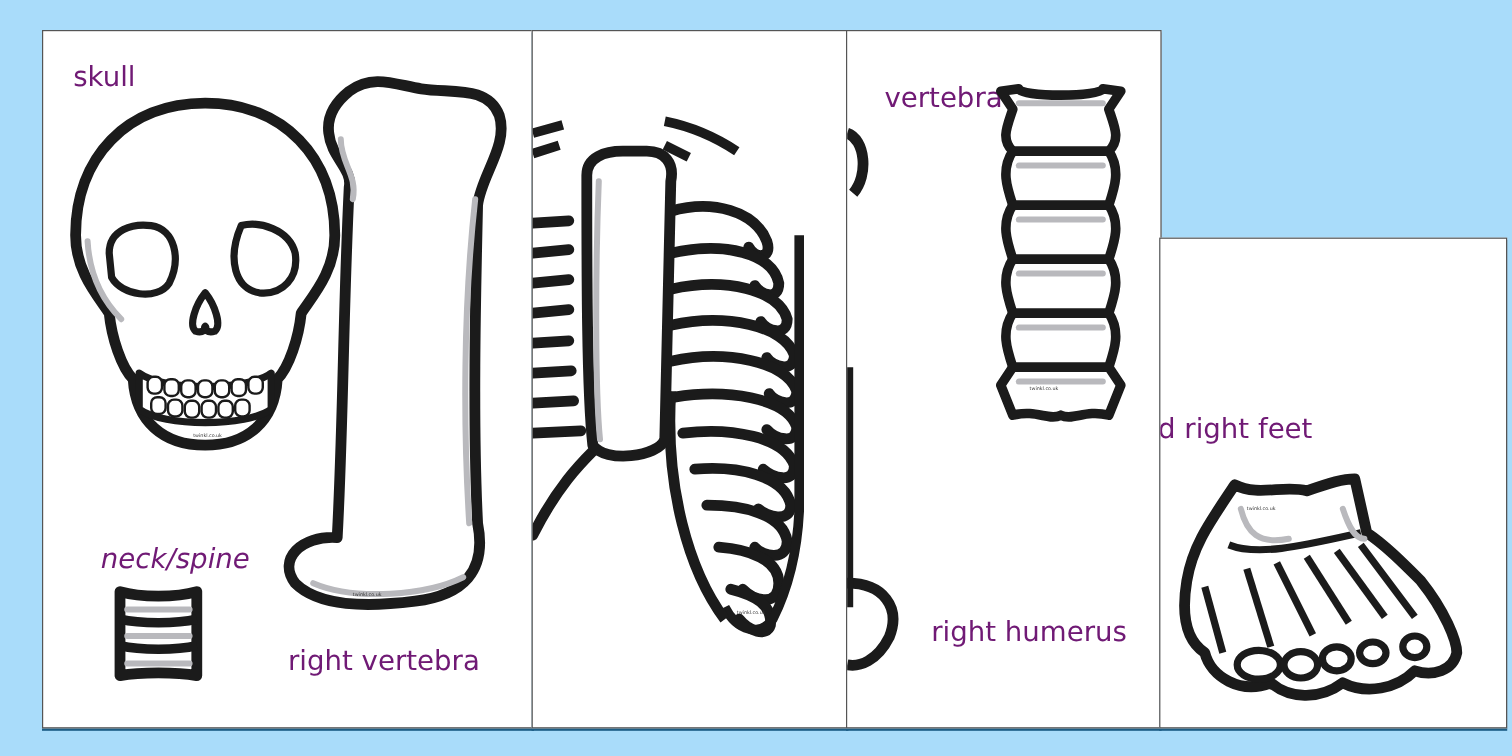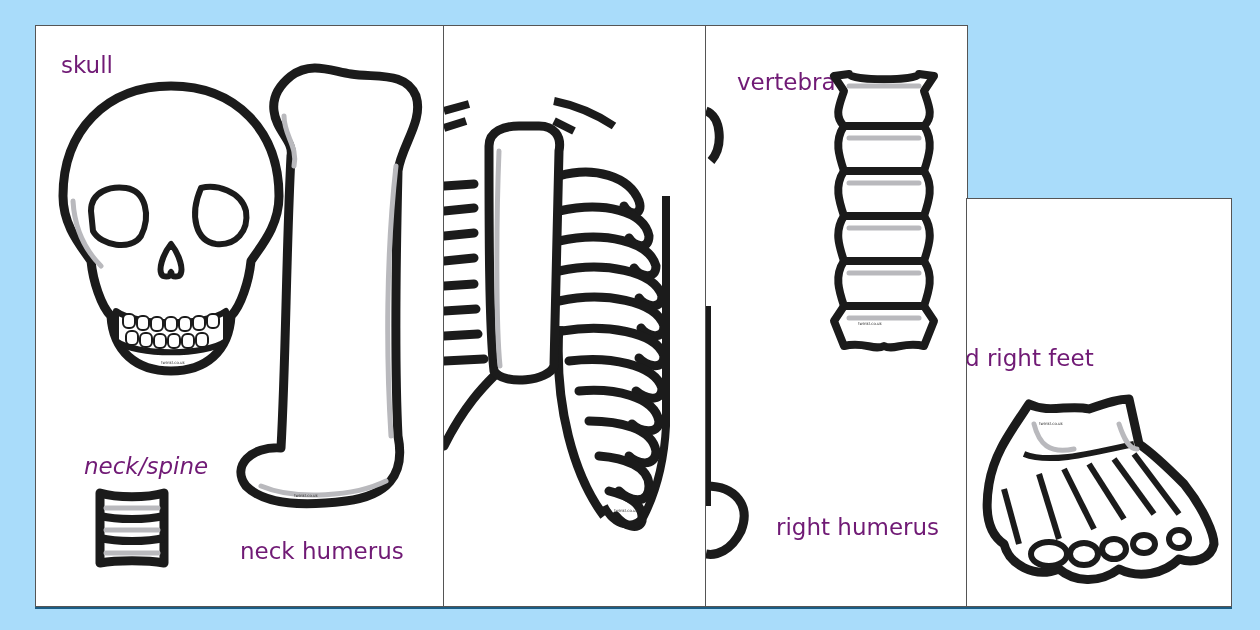--- a/index.html
+++ b/index.html
@@ -50,21 +50,21 @@
     <path class="shade" d="M25 430 C60 445 120 440 150 425"></path>
   </svg>
   <span class="wm" style="left:258px;top:467px;">twinkl.co.uk</span>
 
   <span class="label" style="left:48px;top:427px;font-style:italic;">neck/spine</span>
   <svg width="80" height="80" style="left:56px;top:462px;" viewBox="0 0 80 80">
     <path class="bone" d="M8 5 C25 10 55 10 72 5 L72 75 C55 72 25 72 8 75 Z"></path>
     <path d="M8 28 C25 32 55 32 72 28 M8 50 C25 54 55 54 72 50" stroke="#1b1b1b" stroke-width="8" fill="none"></path>
     <path class="shade" d="M14 20 L66 20 M14 42 L66 42 M14 65 L66 65"></path>
   </svg>
-  <span class="label" style="left:204px;top:512px;">neck humerus</span>
+  <span class="label" style="left:204px;top:512px;">right vertebra</span>
 </div>
 
 <div class="page" style="left:443px;top:25px;width:262px;height:580px;">
   <svg width="262" height="580" style="left:0;top:0;" viewBox="0 0 262 580">
     <path d="M0 85 L25 78 M0 102 L22 95" stroke="#1b1b1b" stroke-width="8" fill="none"></path>
     <path d="M110 75 C135 80 155 90 170 100" stroke="#1b1b1b" stroke-width="8" fill="none"></path>
     <path d="M110 95 L130 105" stroke="#1b1b1b" stroke-width="8" fill="none"></path>
     <g stroke="#1b1b1b" stroke-width="9" fill="none" stroke-linecap="round">
       <path d="M0 160 L30 158"></path>
         <path d="M0 185 L30 182"></path>
@@ -118,21 +118,21 @@
         <path d="M25 117 L95 117"></path>
         <path d="M25 162 L95 162"></path>
         <path d="M25 207 L95 207"></path>
         <path d="M25 252 L95 252"></path>
       </g>
   </svg>
   <span class="wm" style="left:152px;top:295px;">twinkl.co.uk</span>
   <span class="label" style="left:70px;top:488px;">right humerus</span>
 </div>
 
-<div class="page" style="left:966px;top:198px;width:264px;height:407px;">
+<div class="page" style="left:966px;top:198px;width:264px;height:407px;padding-left:24px;">
   <span class="label" style="left:-2px;top:146px;">d right feet</span>
   <svg width="250" height="200" style="left:12px;top:195px;" viewBox="0 0 250 200">
     <path class="bone" d="M50 10 C70 20 90 10 110 15 C130 8 140 5 150 5 L160 50 C175 60 190 75 205 90 C225 115 235 140 235 150 C232 165 215 170 200 165 C185 180 160 185 140 175 C120 190 95 188 80 175 C55 185 30 170 25 150 C10 140 5 120 10 90 C15 60 30 40 50 10 Z"></path>
     <g stroke="#1b1b1b" stroke-width="6" fill="none">
       <path d="M45 60 C70 70 110 60 155 50"></path>
       <path d="M60 80 L80 145"></path>
         <path d="M85 75 L115 135"></path>
         <path d="M110 70 L145 125"></path>
         <path d="M135 65 L175 120"></path>
         <path d="M155 60 L200 120"></path>

